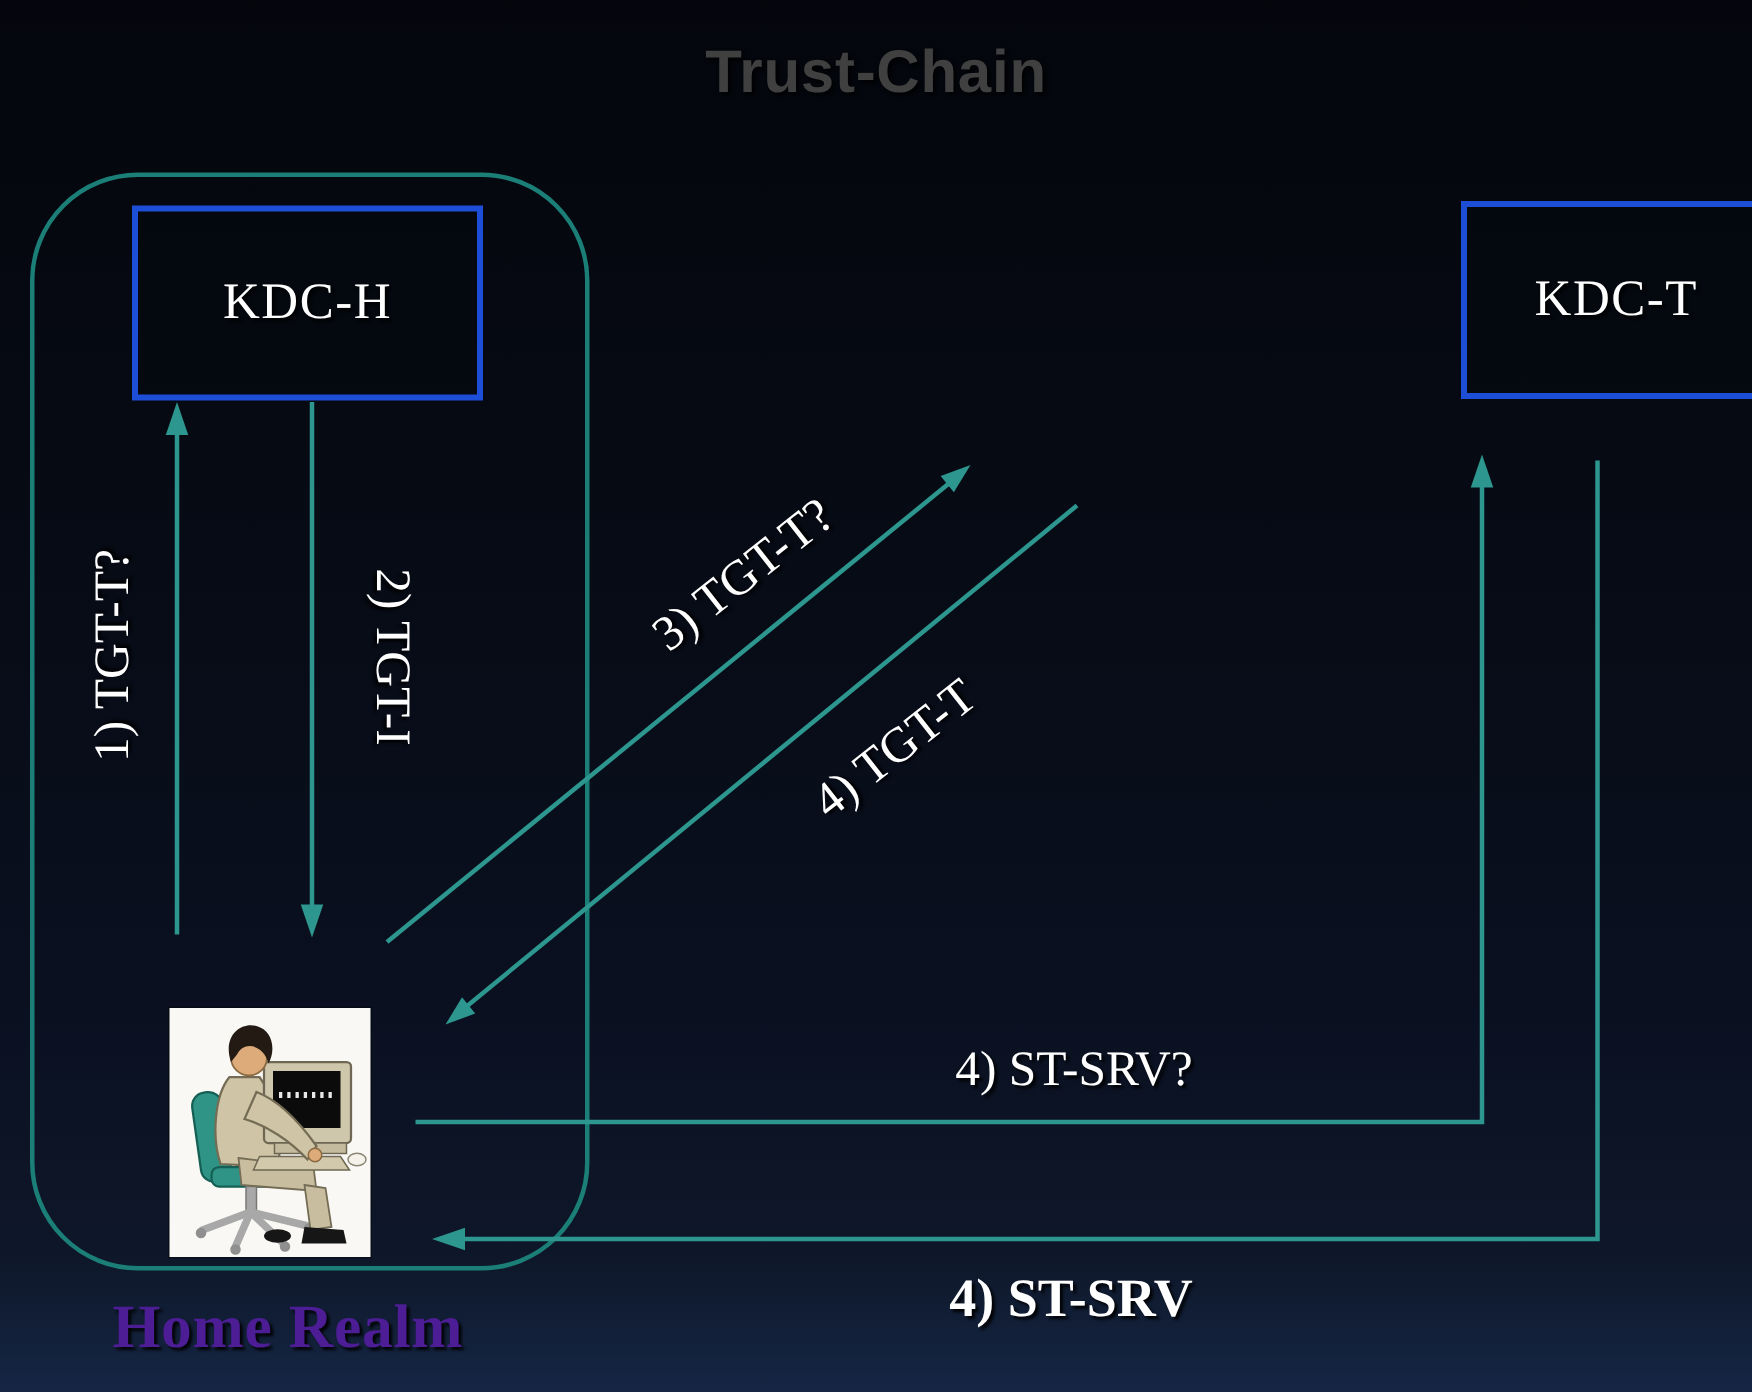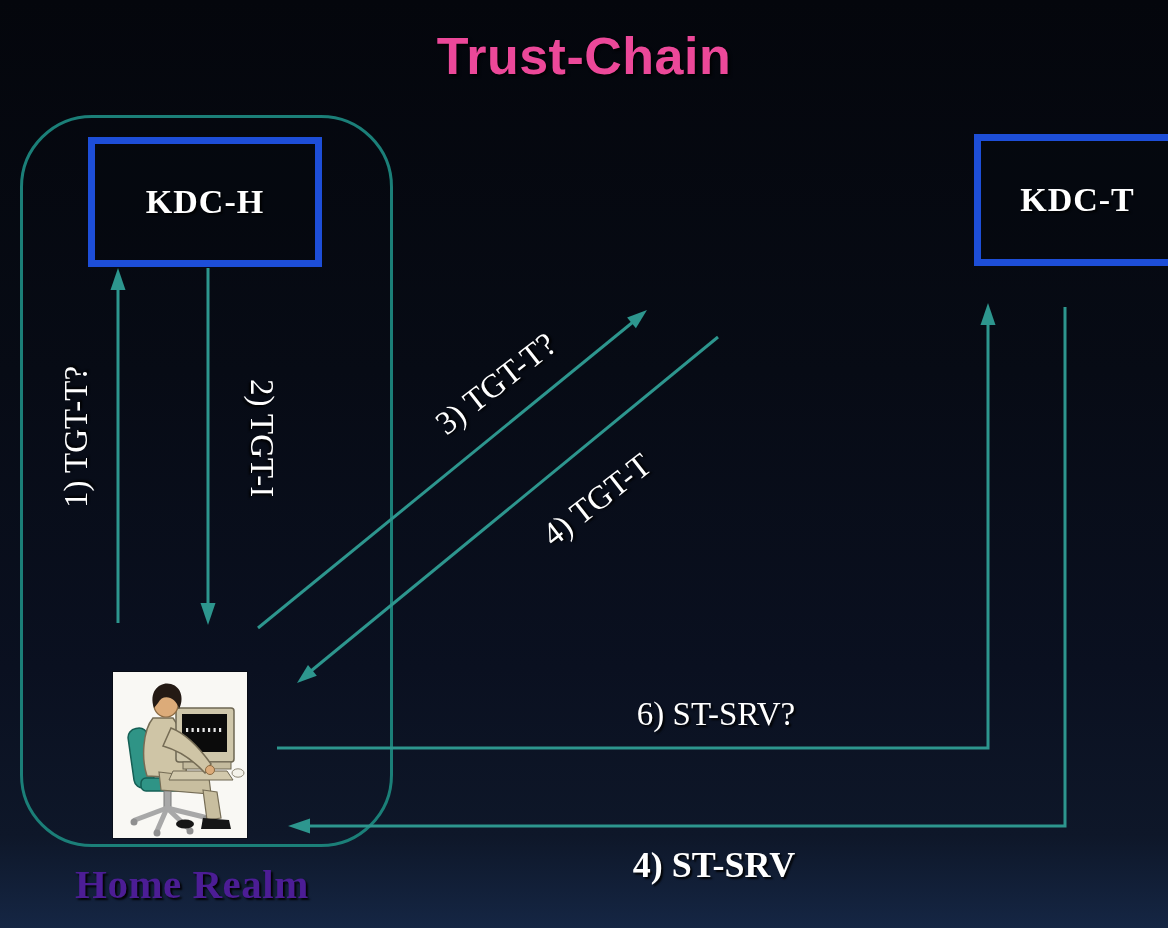--- a/index.html
+++ b/index.html
@@ -12,50 +12,49 @@
     background:
       linear-gradient(180deg, #04060c 0%, #070b15 40%, #0a1020 72%, #0e1729 90%, #152644 100%);
     position: relative;
   }
   .slide { position: absolute; inset: 0; }
 
   .title {
     position: absolute;
     left: 0; right: 0; top: 26px;
     text-align: center;
-    color: #ec4899;
+    color: #404040;
     font-family: "Liberation Sans", sans-serif;
-    font-size: 52px;
+    font-size: 40px;
     font-weight: 600;
     letter-spacing: 0.5px;
     text-shadow: 2px 2px 3px rgba(0,0,0,0.85);
   }
 
   .home-realm {
     position: absolute;
     left: 20px; top: 115px;
     width: 373px; height: 732px;
     border: 3px solid #1b7f78;
     border-radius: 72px;
     box-sizing: border-box;
   }
 
   .kdc-box {
     position: absolute;
-    border: 7px solid #1d4ed8;
+    border: 4px solid #1d4ed8;
     box-sizing: border-box;
     display: flex;
     align-items: center;
     justify-content: center;
     color: #ffffff;
     font-size: 34px;
     letter-spacing: 1px;
     text-shadow: 2px 2px 2px rgba(0,0,0,0.9);
     background: rgba(3,6,12,0.25);
-    font-weight: bold;
   }
   .kdc-h { left: 88px;  top: 137px; width: 234px; height: 130px; }
   .kdc-i { left: 591px; top: 141px; width: 229px; height: 131px; }
   .kdc-t { left: 928px; top: 134px; width: 207px; height: 132px; margin-left: 46px; }
 
   .arrows {
     position: absolute;
     inset: 0;
     pointer-events: none;
   }
@@ -188,18 +187,18 @@
         <polyline points="1065,307 1065,826 308,826" fill="none"></polyline>
         <polygon points="288,826 310,818.5 310,833.5" stroke="none"></polygon>
       </g>
     </g>
   </svg>
 
   <div class="msg-label msg-1">1) TGT-T?</div>
   <div class="msg-label msg-2">2) TGT-I</div>
   <div class="msg-label msg-3">3) TGT-T?</div>
   <div class="msg-label msg-4">4) TGT-T</div>
-  <div class="msg-label msg-5">6) ST-SRV?</div>
+  <div class="msg-label msg-5">4) ST-SRV?</div>
   <div class="msg-label msg-6">4) ST-SRV</div>
 
   <div class="home-realm-label">Home Realm</div>
 
 </div>
 
 </body></html>

